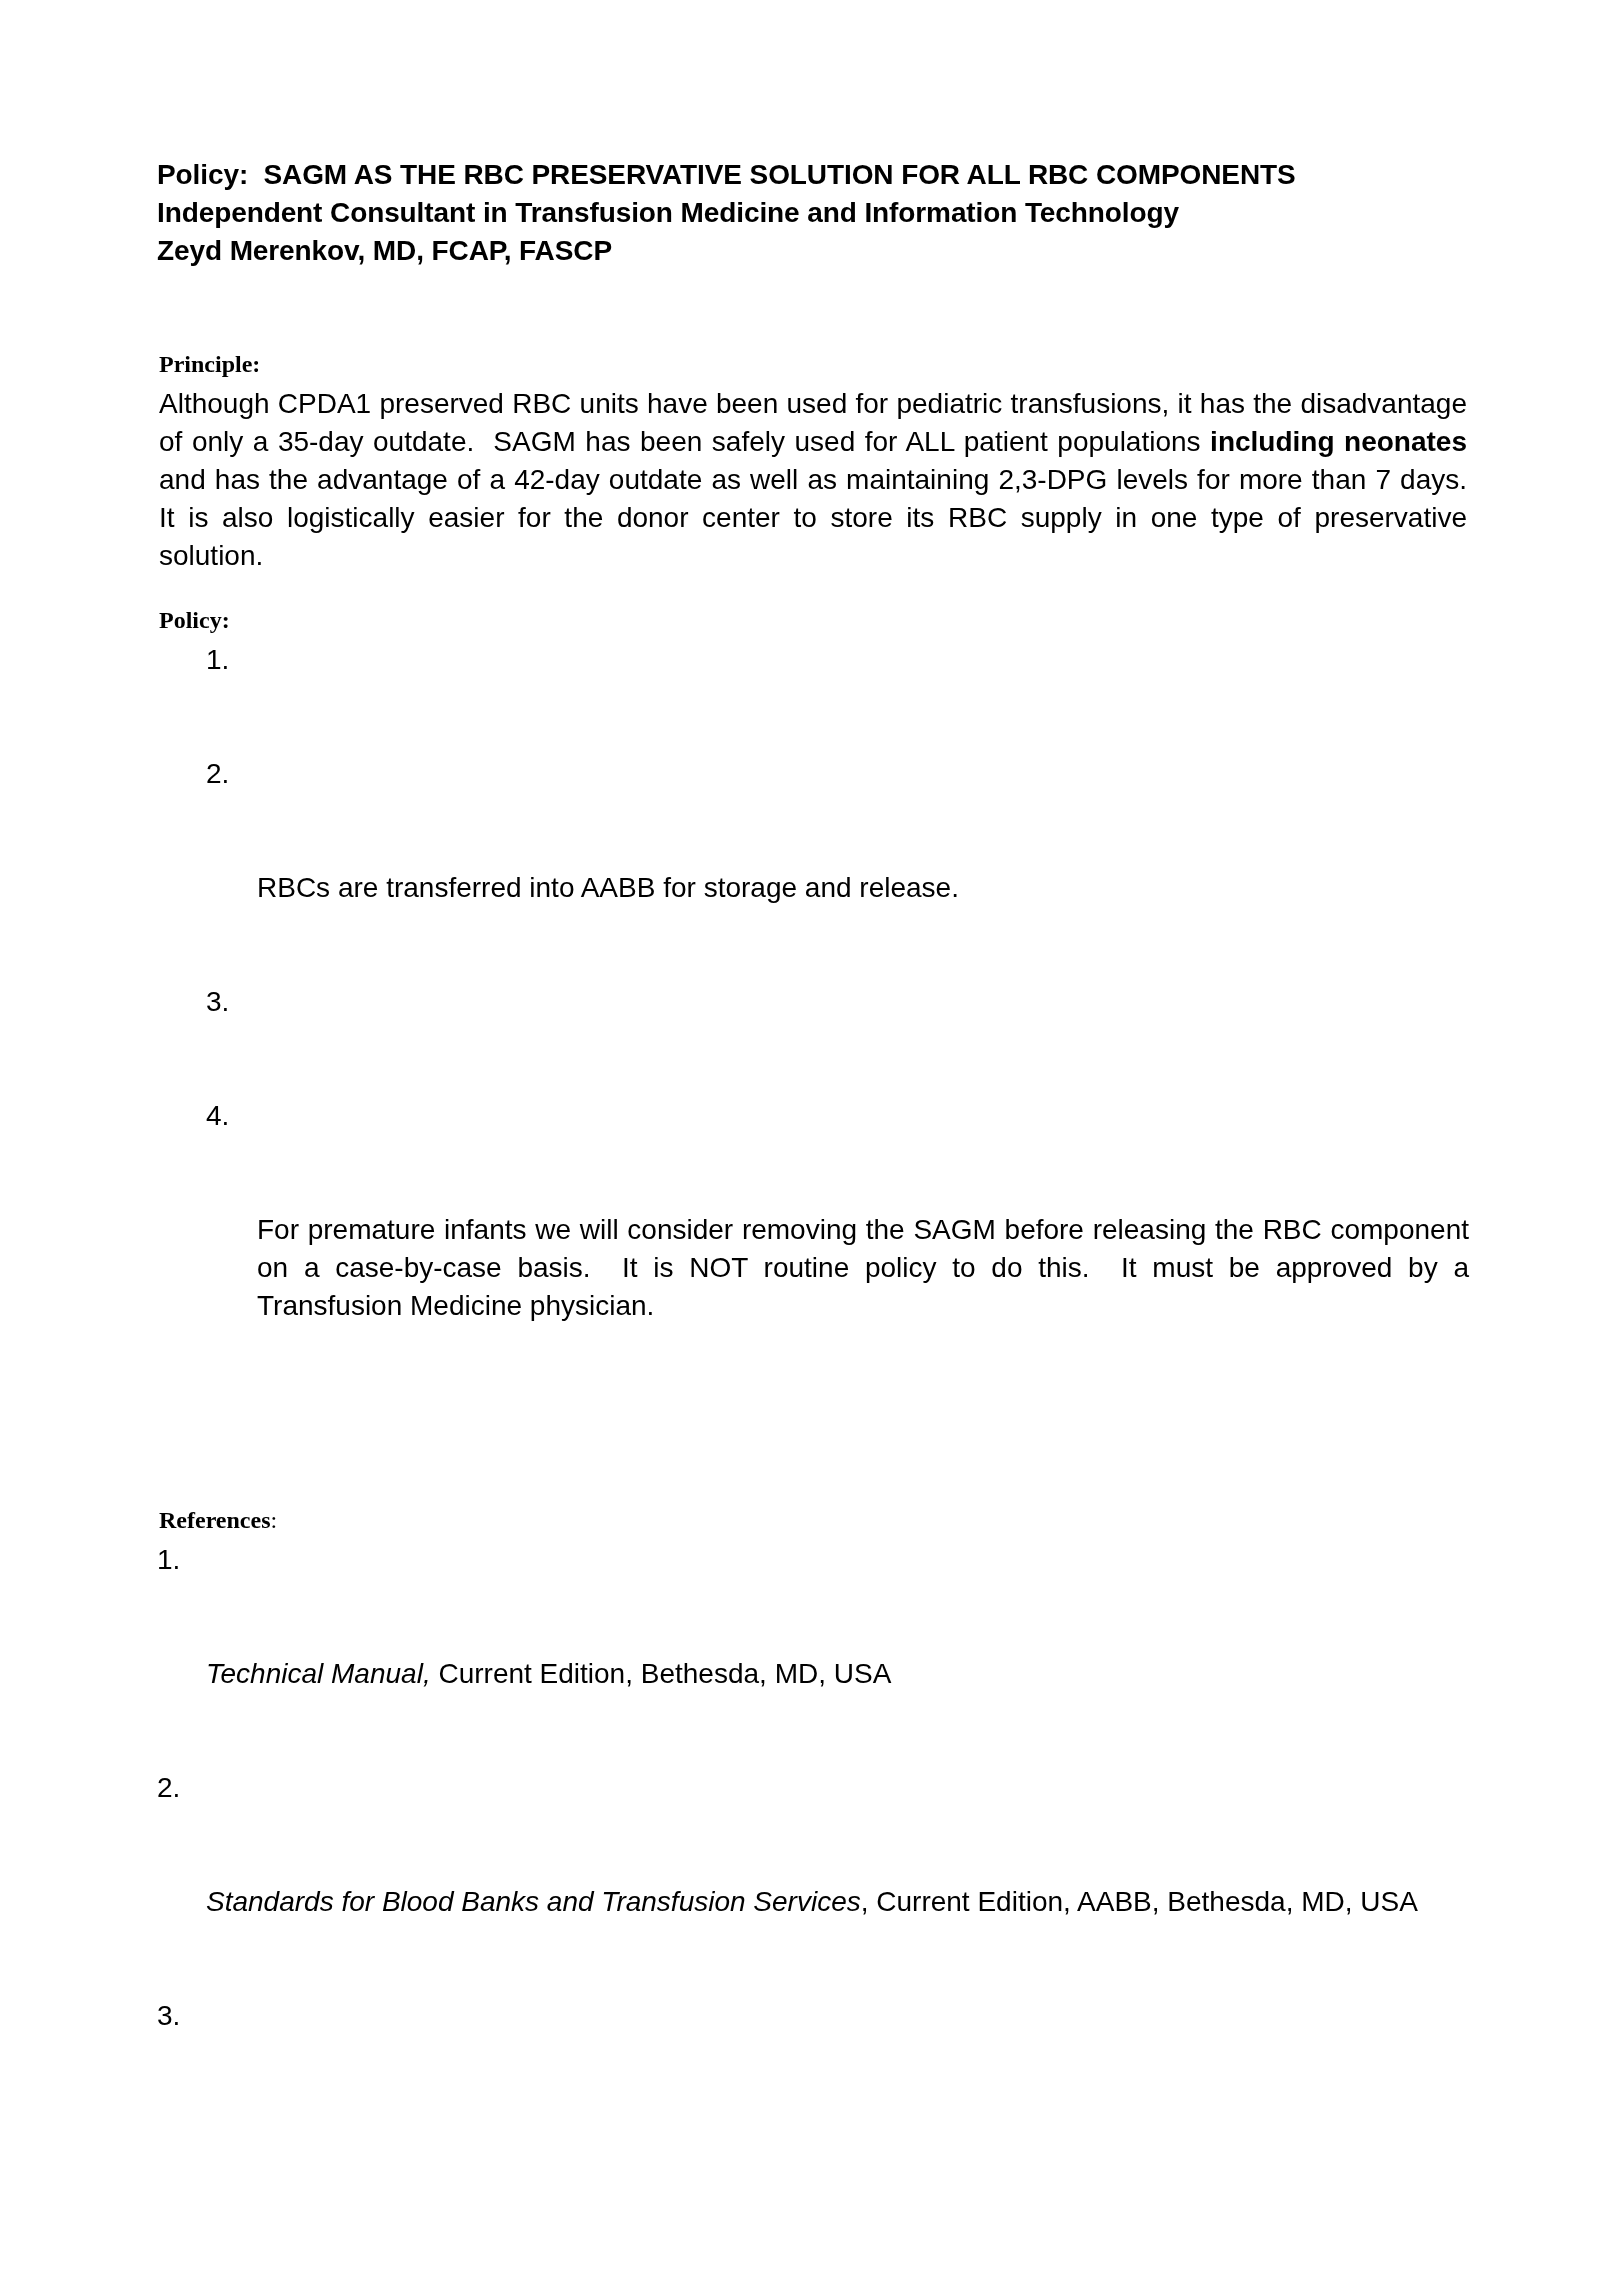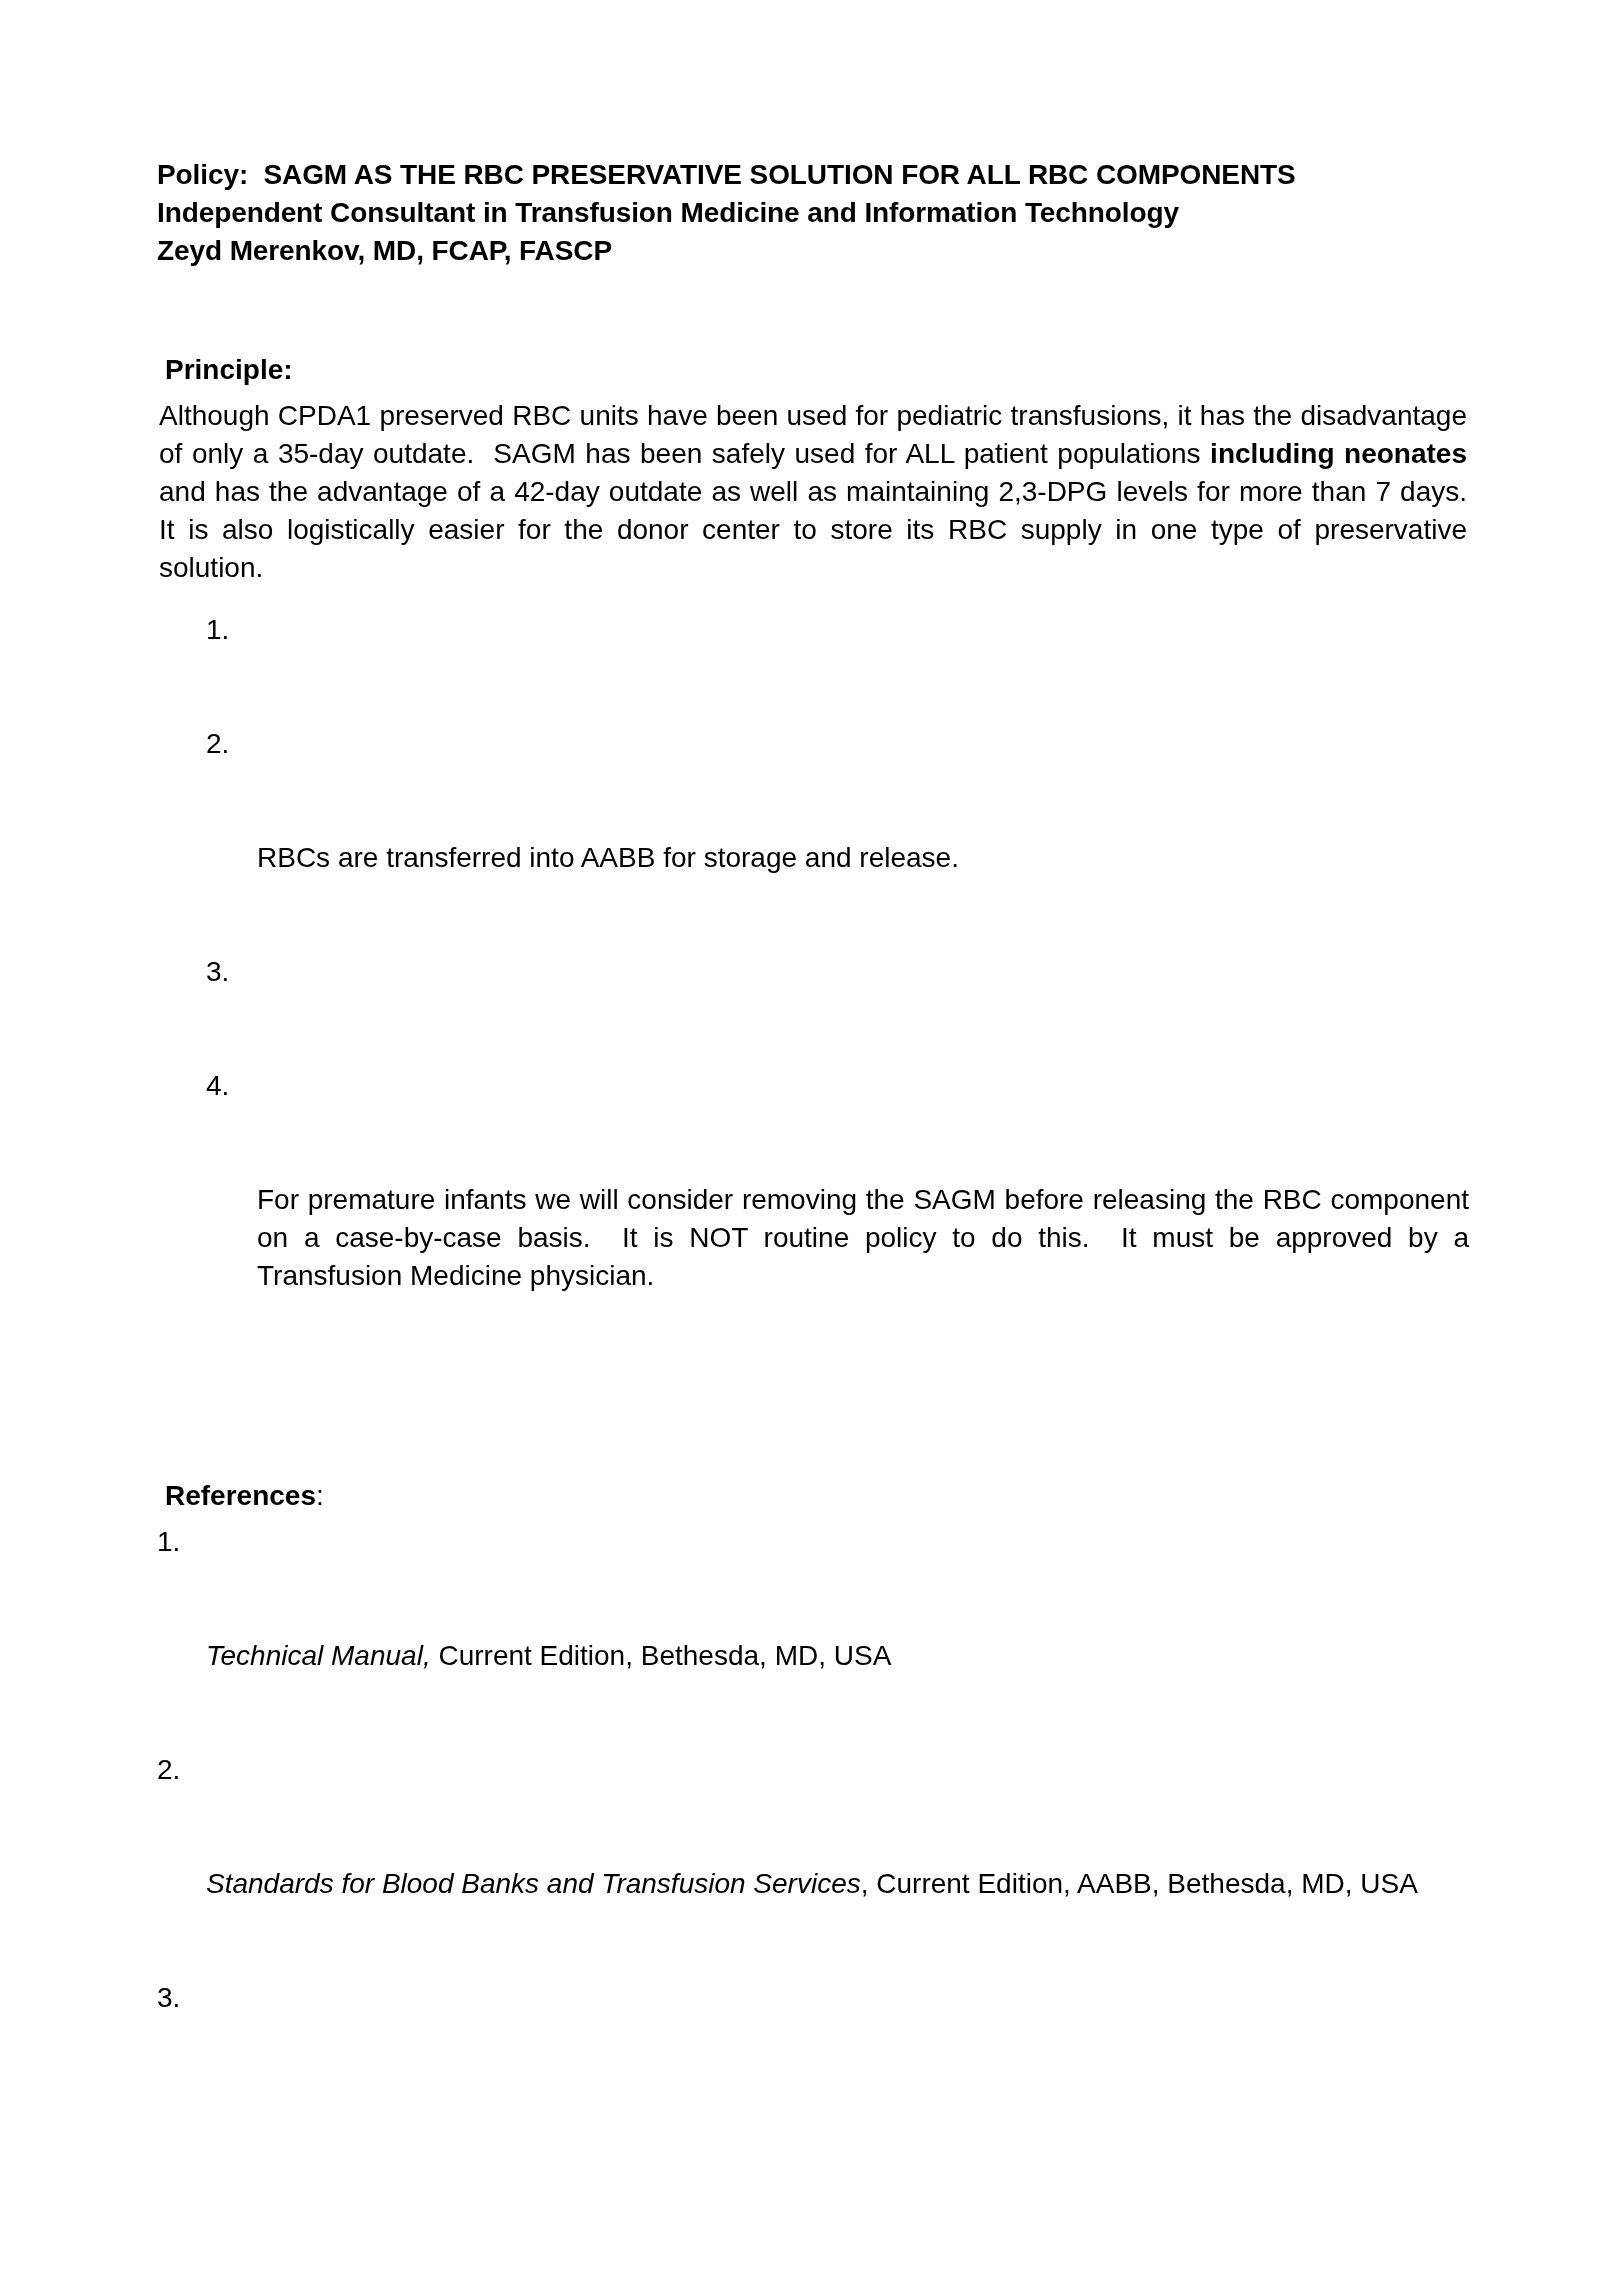--- a/index.html
+++ b/index.html
@@ -34,24 +34,25 @@
     line-height: 38px;
     letter-spacing: -0.1px;
     white-space: pre-wrap;
   }
   .hdr-title {
     display: block;
   }
 
   
   .section-heading {
-    font-size: 28px;
+    font-size: 24px;
     font-weight: bold;
     line-height: 38px;
-    margin: 8px;
+    margin: 2px;
+    font-family: Liberation Serif, serif;
   }
   .section-heading .thin-colon {
     font-weight: normal;
   }
 
   
   .body-par {
     font-size: 28px;
     line-height: 38px;
     text-align: justify;
@@ -122,20 +123,21 @@
   </div>
 
   <div class="gap-lg"></div>
 
   <div class="section-heading">Principle:</div>
 
   <p class="body-par"><span>Although CPDA1 preserved RBC units have been used for pediatric transfusions, it has the disadvantage of only a 35-day outdate.  SAGM has been safely used for ALL patient populations </span><b class="inline-bold">including neonates</b><span> and has the advantage of a 42-day outdate as well as maintaining 2,3-DPG levels for more than 7 days.  It is also logistically easier for the donor center to store its RBC supply in one type of preservative solution.</span></p>
 
   <div class="gap-sm"></div>
 
+  <div class="section-heading">Policy:</div>
 
   <ol class="num-list policy-list">
     <li>
       <span class="li-num">1.</span>
     </li>
     <li>
       <span class="li-num">2.</span>
       <span class="li-text">RBCs are transferred into AABB for storage and release.</span>
     </li>
     <li>

